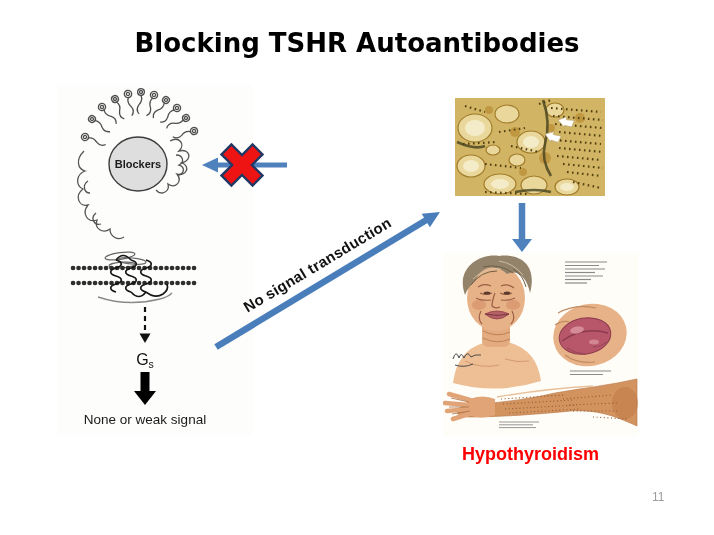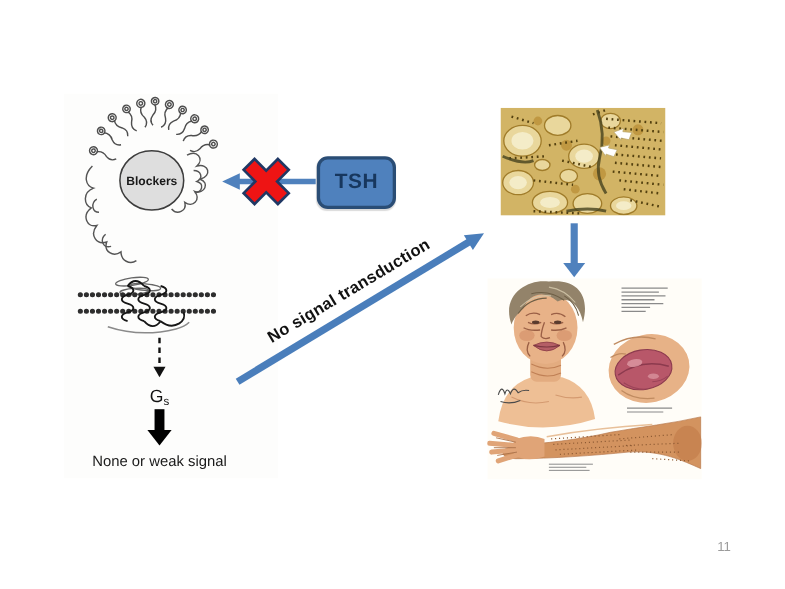--- a/index.html
+++ b/index.html
@@ -33,20 +33,21 @@
     left:652px;top:490px;width:30px;text-align:left;
     font-size:12px;color:#9b9b9b;
   }
   svg{display:block;}
 </style>
 </head>
 <body>
 
 <div class="slide">
 
+  <div class="abs slide-title">Blocking TSHR Autoantibodies</div>
 
   <svg class="abs" style="left:58px;top:85px;" width="195" height="350" viewBox="0 0 195 350">
     <rect x="0" y="0" width="195" height="350" fill="#fdfdfc"></rect>
 
     <g stroke="#4e4e4e" fill="none" stroke-width="1.3">
       <g transform="translate(27,52) rotate(-70)">
           <circle r="3.6"></circle>
           <circle r="1.6"></circle>
           <path d="M0,3 q3,5 -1,10 q-3,5 1,9"></path>
         </g>
@@ -165,23 +166,20 @@
       <line x1="216" y1="347" x2="428" y2="219" stroke="#4a7ebb" stroke-width="6.5"></line>
       <polygon points="440,212 429.9,227.3 421.7,213.8" fill="#4a7ebb"></polygon>
     </g>
 
     <g>
       <line x1="522" y1="203" x2="522" y2="240" stroke="#4f81bd" stroke-width="6.5"></line>
       <polygon points="522,252 512,239 532,239" fill="#4f81bd"></polygon>
     </g>
   </svg>
 
-  <div class="abs tsh-box">
-    <span>TSH</span>
-  </div>
 
   <div class="abs no-signal-label">No signal transduction</div>
 
   <svg class="abs" style="left:455px;top:98px;" width="150" height="98" viewBox="0 0 150 98">
     <rect x="0" y="0" width="150" height="98" fill="#d2b465"></rect>
     <g fill="#e9d79c" stroke="#a07c2a" stroke-width="1.2">
       <ellipse cx="20" cy="30" rx="17" ry="14"></ellipse>
       <ellipse cx="16" cy="68" rx="14" ry="11"></ellipse>
       <ellipse cx="52" cy="16" rx="12" ry="9"></ellipse>
       <ellipse cx="76" cy="44" rx="14" ry="11"></ellipse>
@@ -326,16 +324,17 @@
       </g>
       <path d="M54,144 Q100,136 150,133" stroke="#e8c09a" stroke-width="1.4" fill="none"></path>
     </g>
     <g stroke="#8a8a8a" stroke-width="0.9">
       <line x1="56" y1="169" x2="96" y2="169"></line>
         <line x1="56" y1="171.8" x2="90" y2="171.8"></line>
       <line x1="56" y1="174.6" x2="93" y2="174.6"></line>
     </g>
   </svg>
 
+  <div class="abs hypo-caption">Hypothyroidism</div>
 
   <div class="abs page-number">11</div>
 
 </div>
 
 </body></html>

